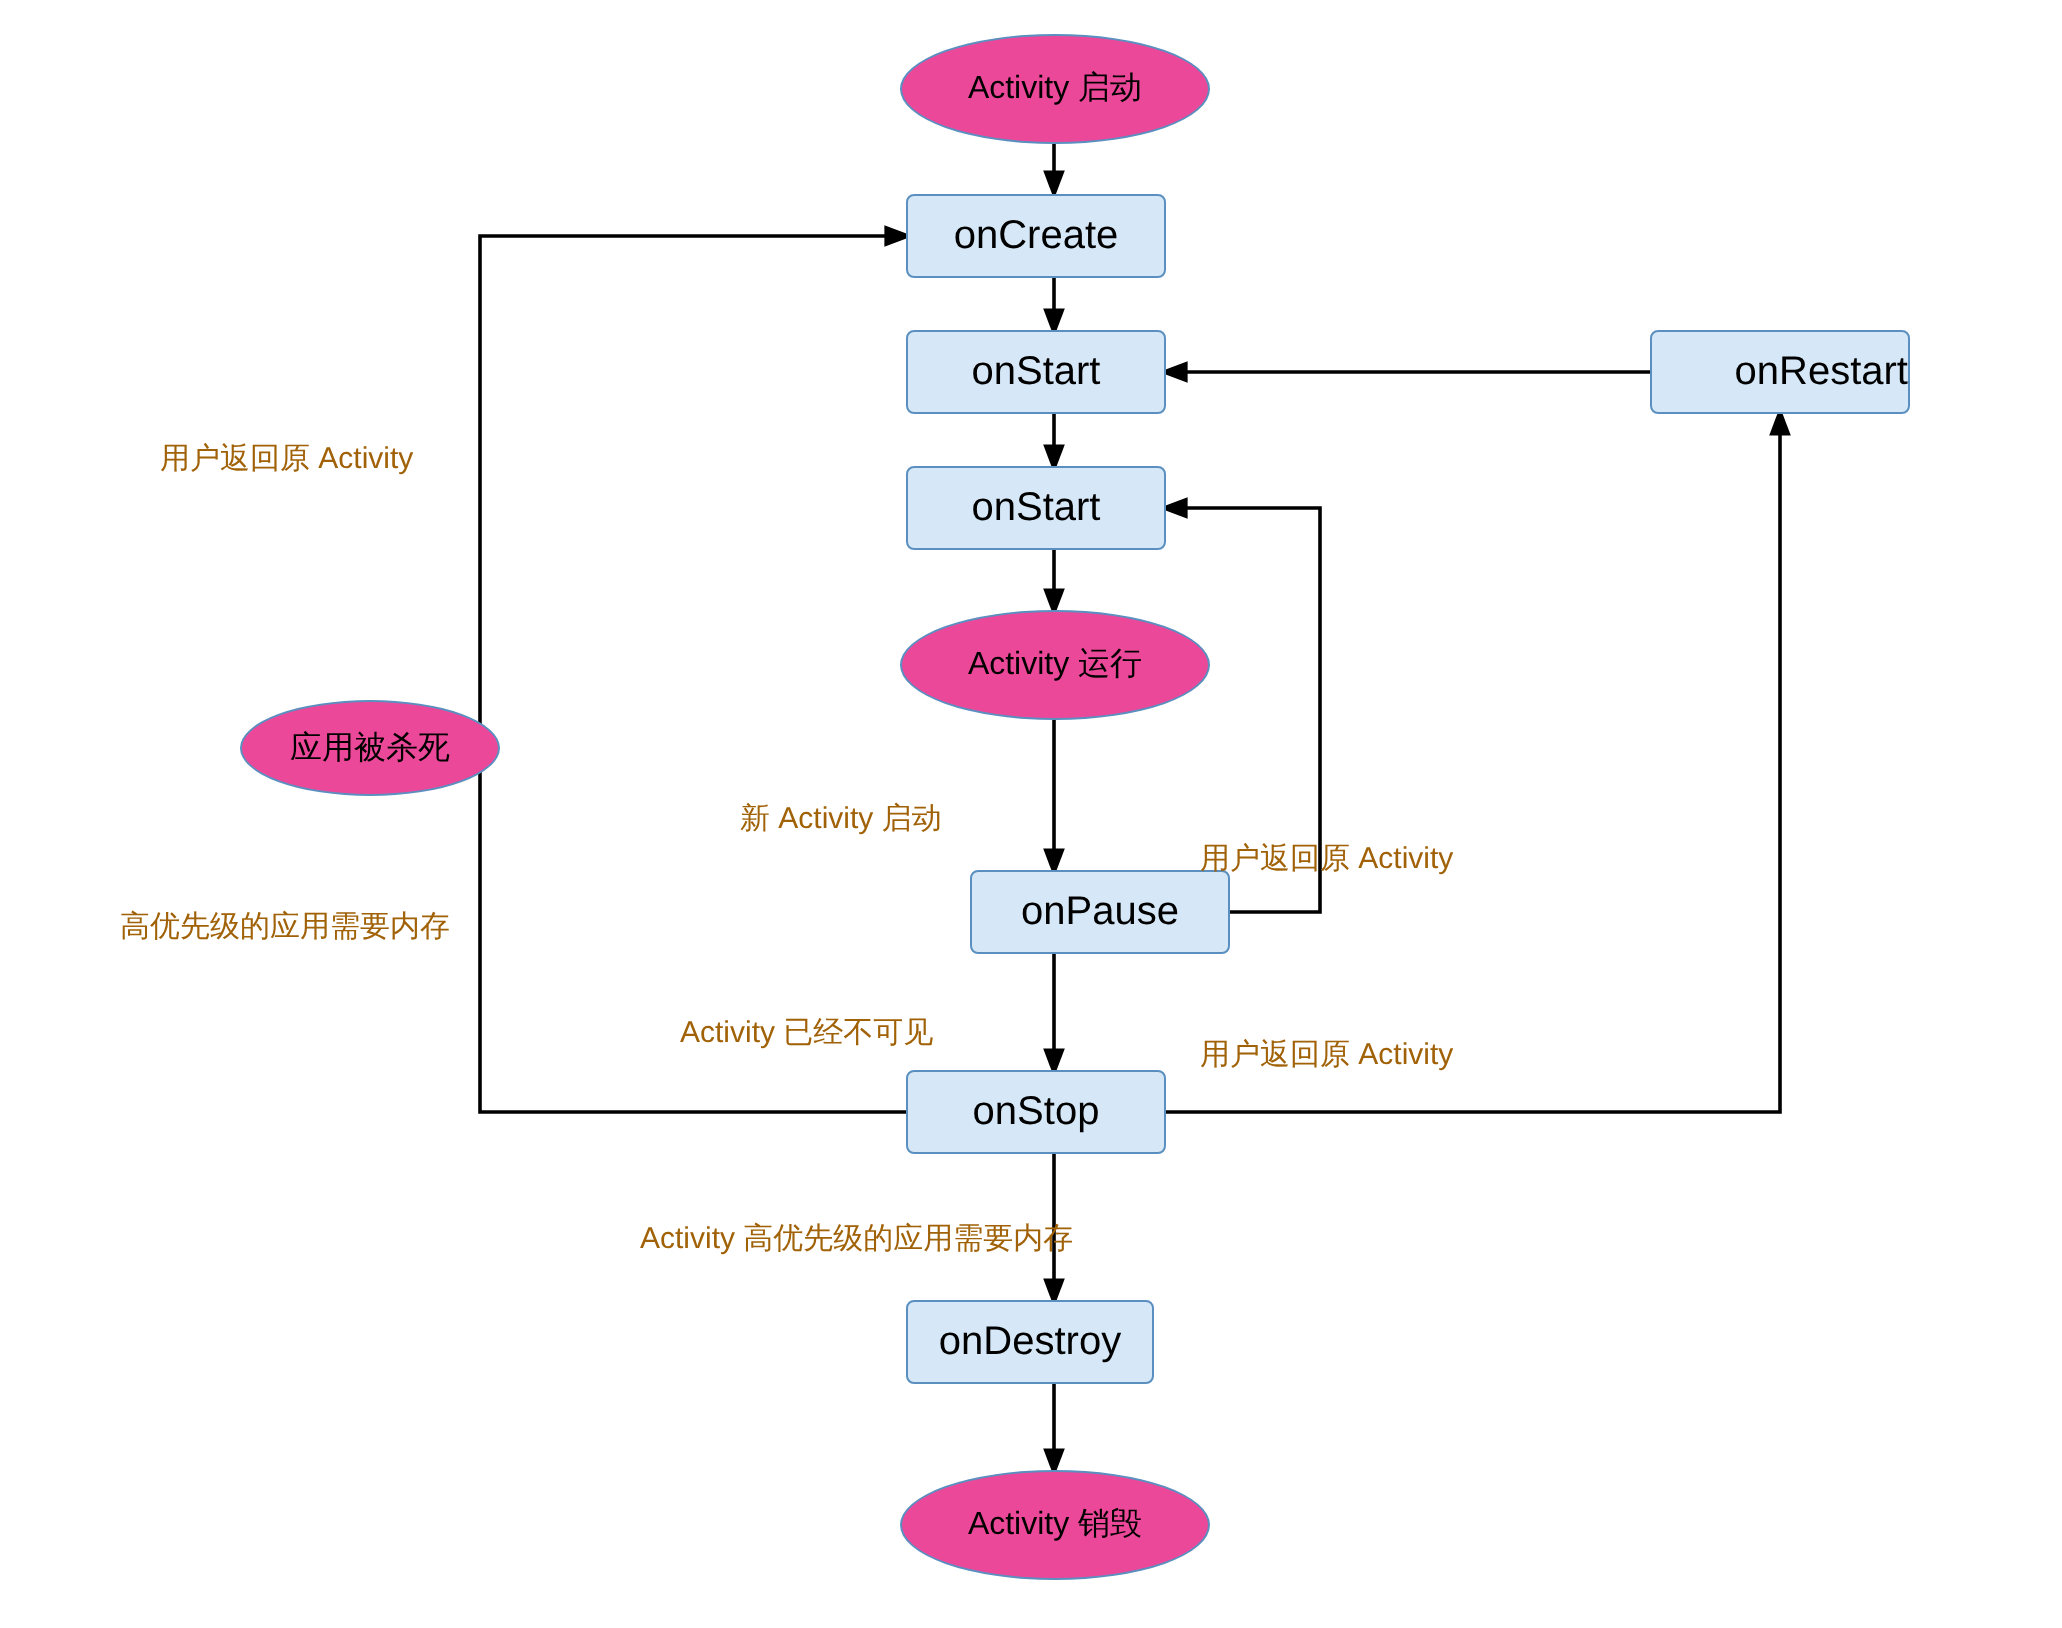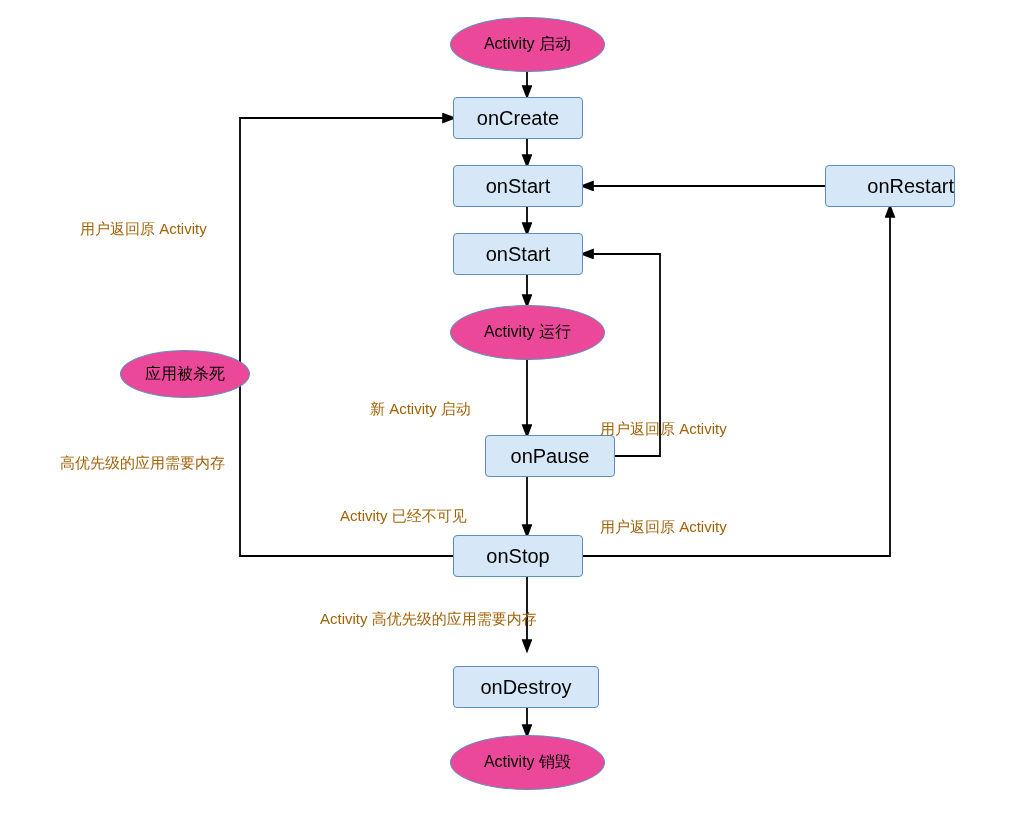--- a/index.html
+++ b/index.html
@@ -122,21 +122,21 @@
   </div>
 
   <div class="node-rect" style="left:453px; top:435px; width:130px; height:42px;margin-left:32px;">
     <span>onPause</span>
   </div>
 
   <div class="node-rect" style="left:453px; top:535px; width:130px; height:42px;">
     <span>onStop</span>
   </div>
 
-  <div class="node-rect" style="left:453px; top:650px; width:146px; height:42px;margin-top:16px;">
+  <div class="node-rect" style="left:453px; top:650px; width:124px; height:42px;">
     <span>onDestroy</span>
   </div>
 
   <div class="node-ellipse" style="left:450px; top:735px; width:155px; height:55px;">
     <span>Activity 销毁</span>
   </div>
 
   <div class="node-rect" style="left:825px; top:165px; width:130px; height:42px;justify-content:flex-end;">
     <span>onRestart</span>
   </div>

